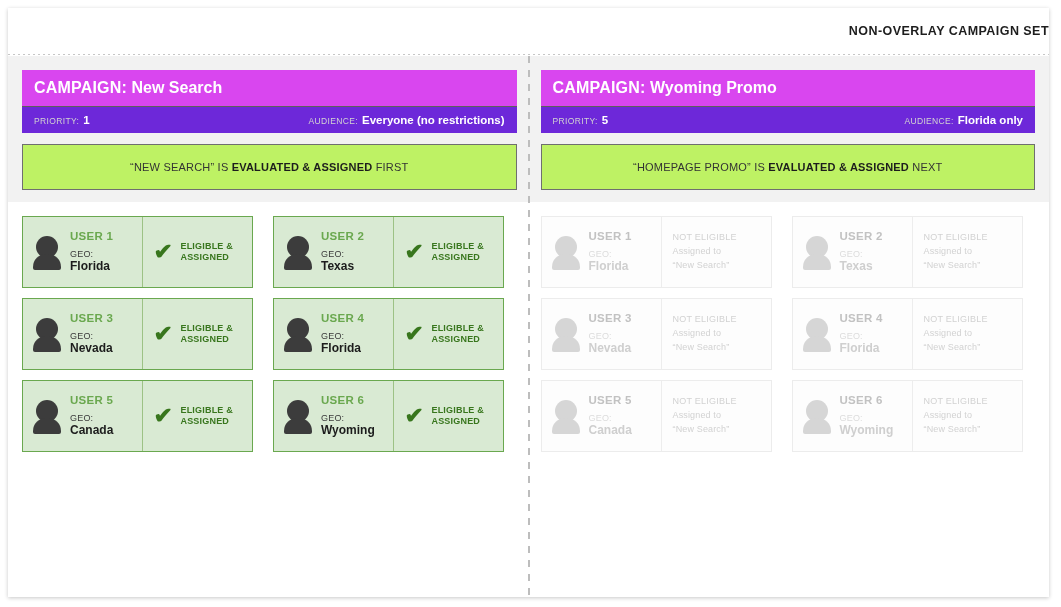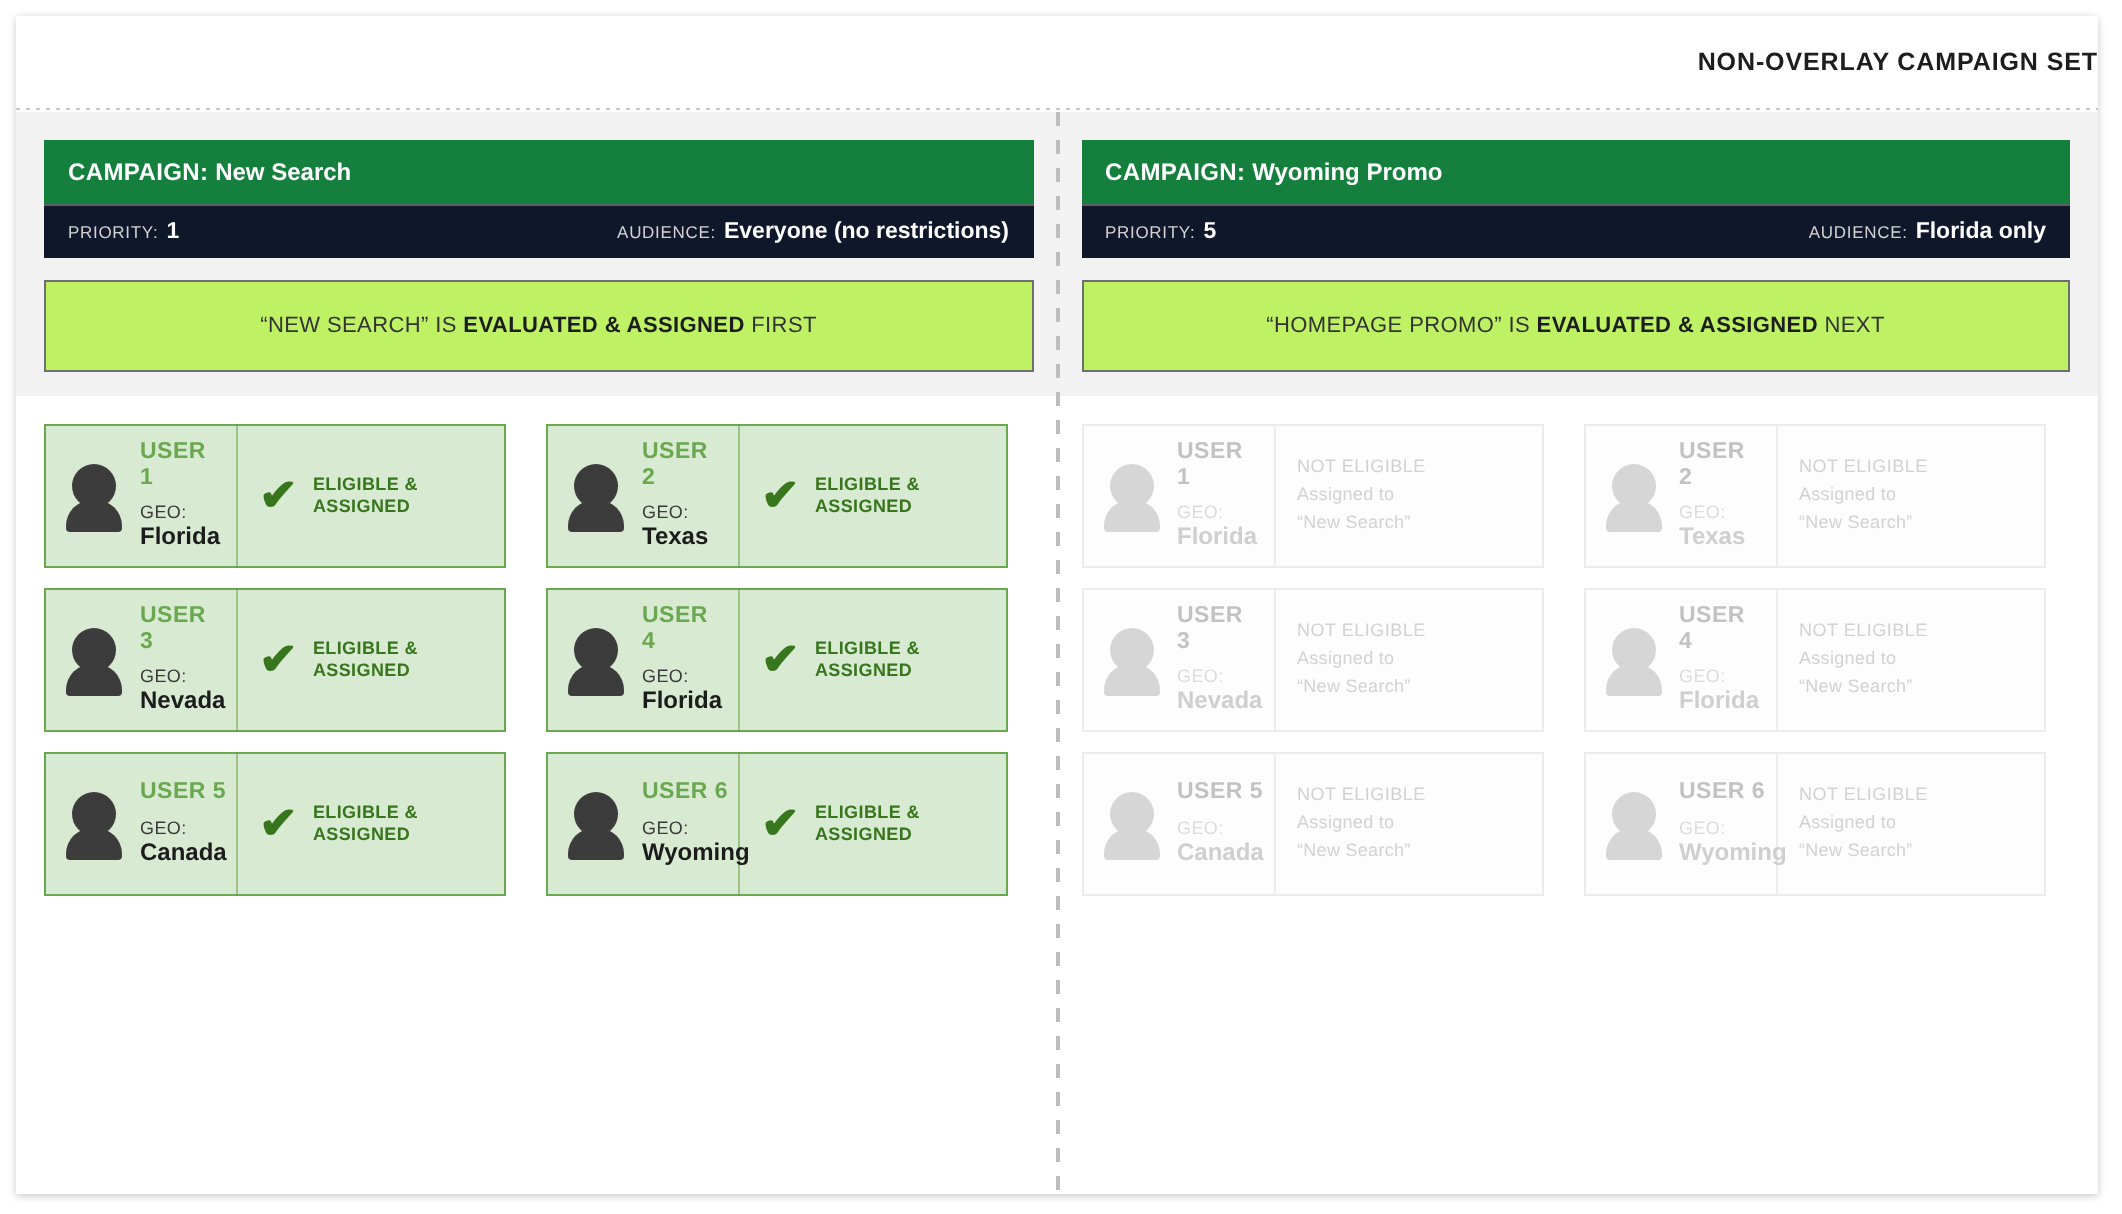--- a/index.html
+++ b/index.html
@@ -42,28 +42,28 @@
     box-sizing:border-box;
   }
   .col{
     width:50%;box-sizing:border-box;
   }
   .col.left{padding-right:12px;}
   .col.right{padding-left:12px;}
 
   
   .camp-head{
-    background:#15803d;color:#ffffff;
-    padding:9px 12px;font-size:12px;
+    background:#d946ef;color:#ffffff;
+    padding:9px 12px;font-size:16px;
     border-bottom:1px solid #5e5e5e;
   }
   .camp-head .lbl{font-weight:bold;letter-spacing:.2px;}
   .camp-head .val{font-weight:bold;}
   .camp-meta{
-    background:#0f172a;color:#e8e8e8;
+    background:#6d28d9;color:#e8e8e8;
     padding:7px 12px;font-size:10px;
     display:flex;justify-content:space-between;align-items:baseline;
   }
   .camp-meta .seg{display:flex;align-items:baseline;gap:4px;}
   .camp-meta .k{font-size:8.5px;letter-spacing:.35px;color:#d2d2d2;}
   .camp-meta .v{font-size:11.5px;font-weight:bold;color:#ffffff;}
 
   .eval-box{
     margin-top:11px;
     border:1.5px solid #6f6f6f;background:#bef264;
@@ -72,21 +72,21 @@
   }
   .eval-box b{font-weight:bold;color:#1d1d1d;}
 
   
   .cards{display:flex;flex-wrap:wrap;gap:10px 20px;}
   .card{
     width:231px;height:72px;box-sizing:border-box;
     display:flex;align-items:stretch;
   }
   .card .left-pane{
-    width:96px;box-sizing:border-box;
+    width:120px;box-sizing:border-box;
     display:flex;align-items:center;gap:8px;
     padding:0 6px 0 9px;
   }
   .card .right-pane{
     flex:1;box-sizing:border-box;
     display:flex;align-items:center;
     padding-left:11px;
   }
   .avatar{width:30px;height:34px;flex:0 0 30px;position:relative;}
   .avatar .head{

